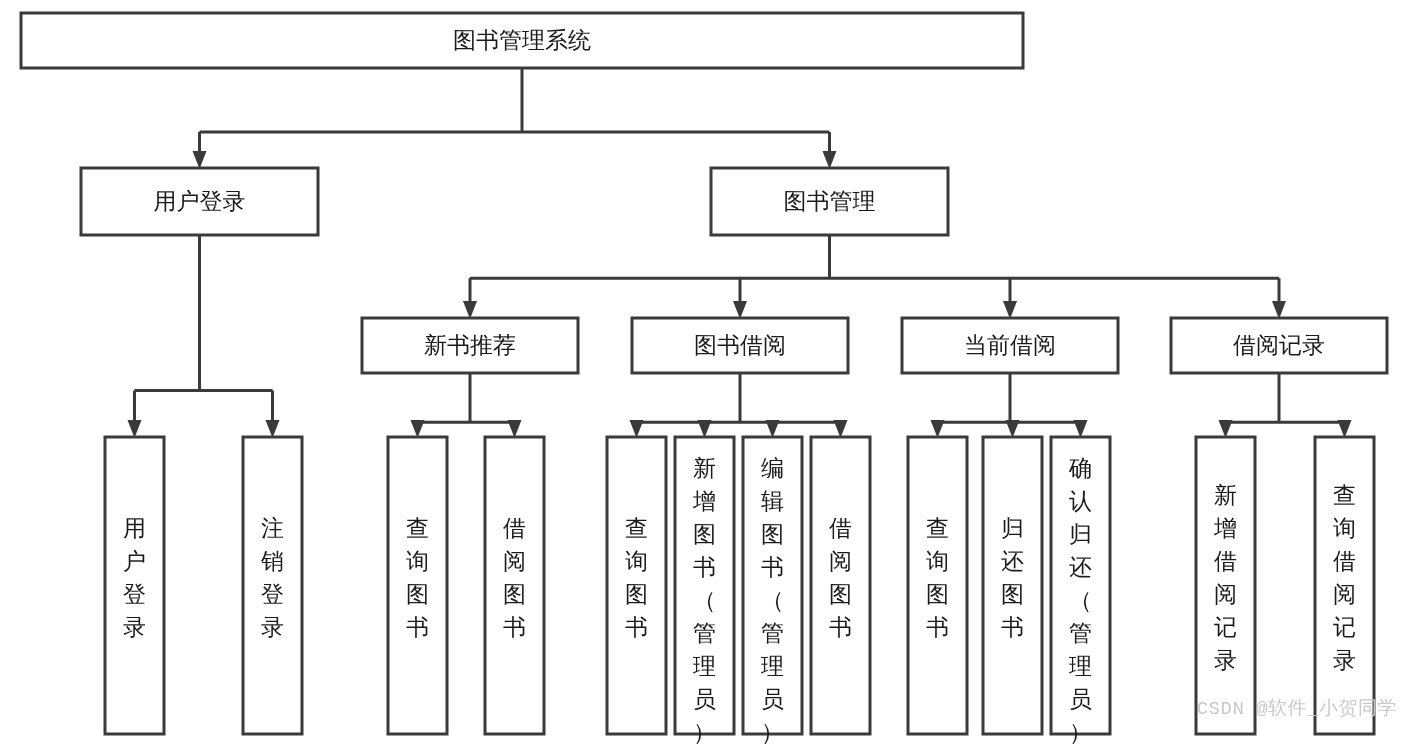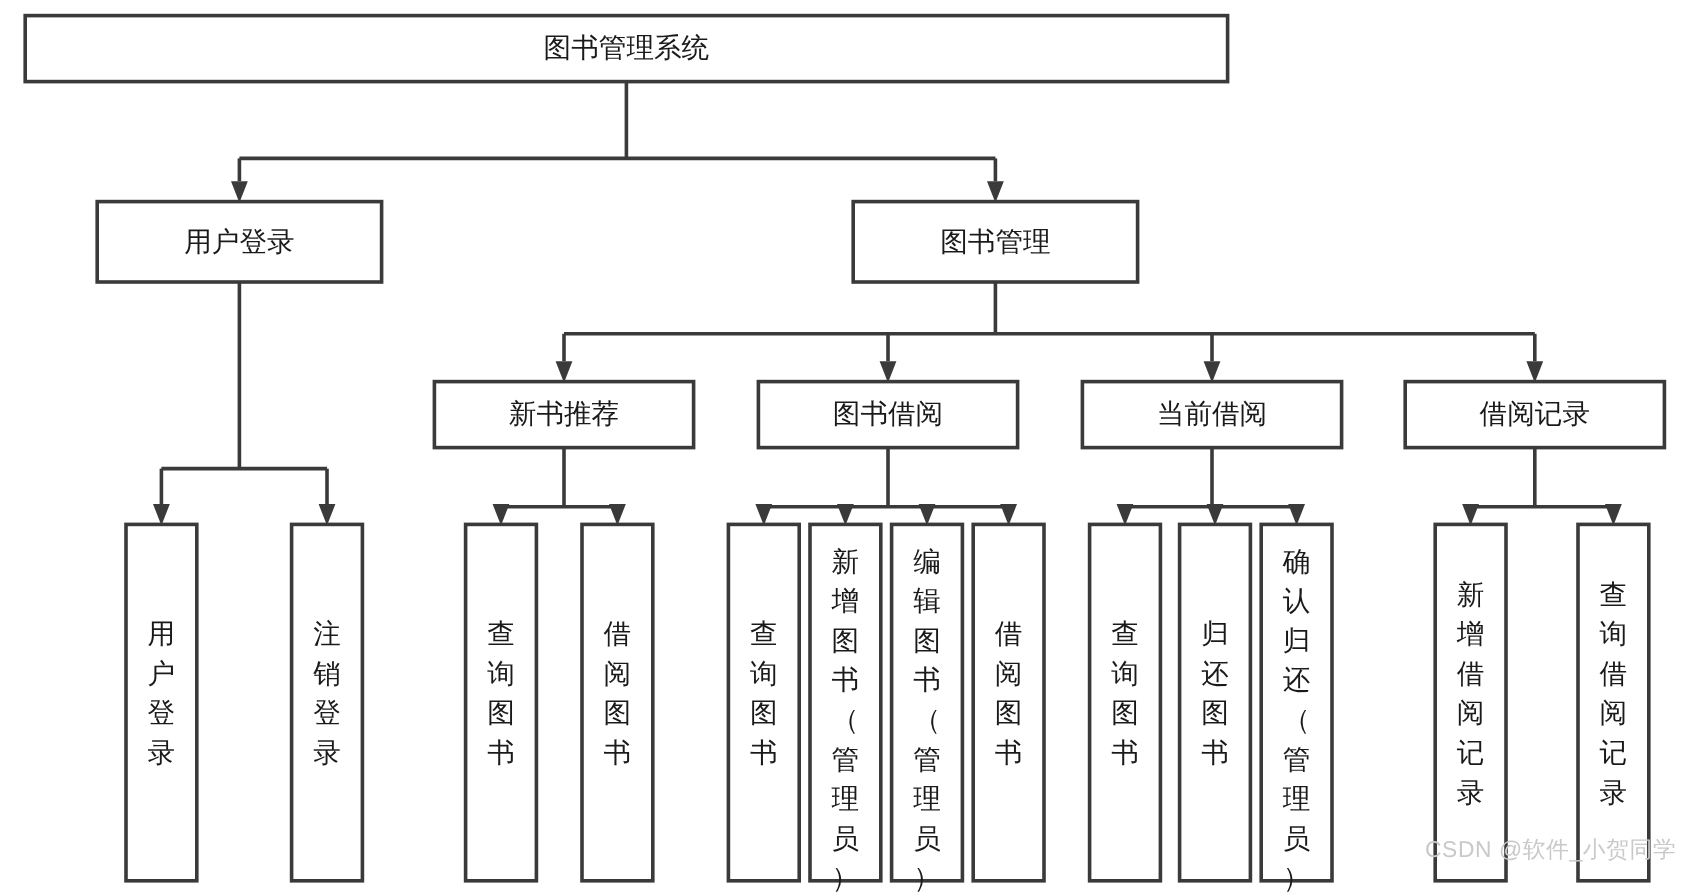--- a/index.html
+++ b/index.html
@@ -50,21 +50,21 @@
     stroke-linecap: butt;
   }
   .arrow-head {
     fill: #3a3a3a;
     stroke: none;
   }
   .watermark-text {
     position: absolute;
     right: 8px;
     bottom: 4px;
-    font-family: Liberation Sans, sans-serif;
+    font-family: Liberation Mono, monospace;
     font-size: 19px;
     color: #c9c9c9;
     white-space: nowrap;
     letter-spacing: 0.5px;
     pointer-events: none;
   }
 </style>
 </head>
 <body>
 

